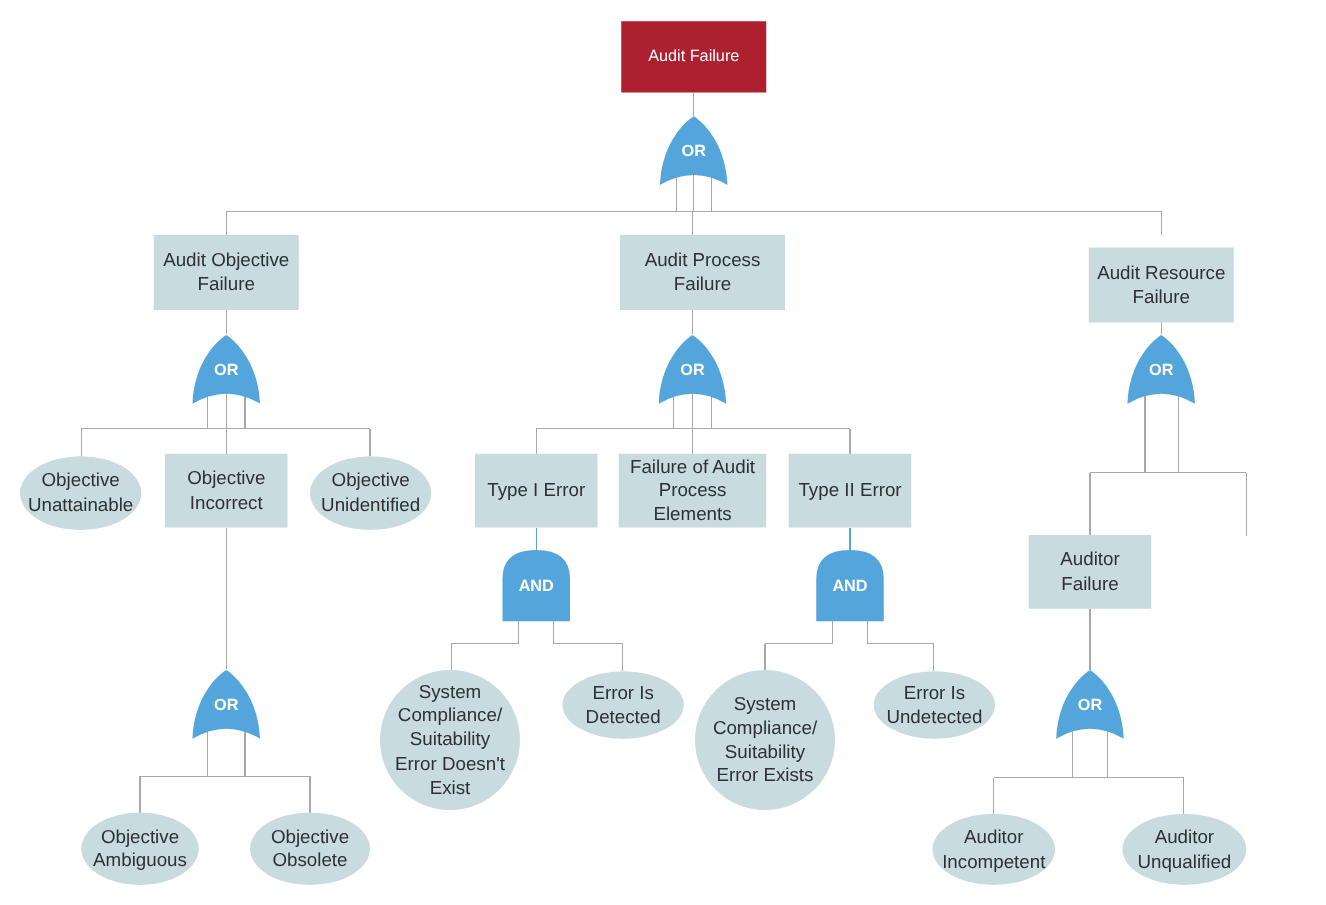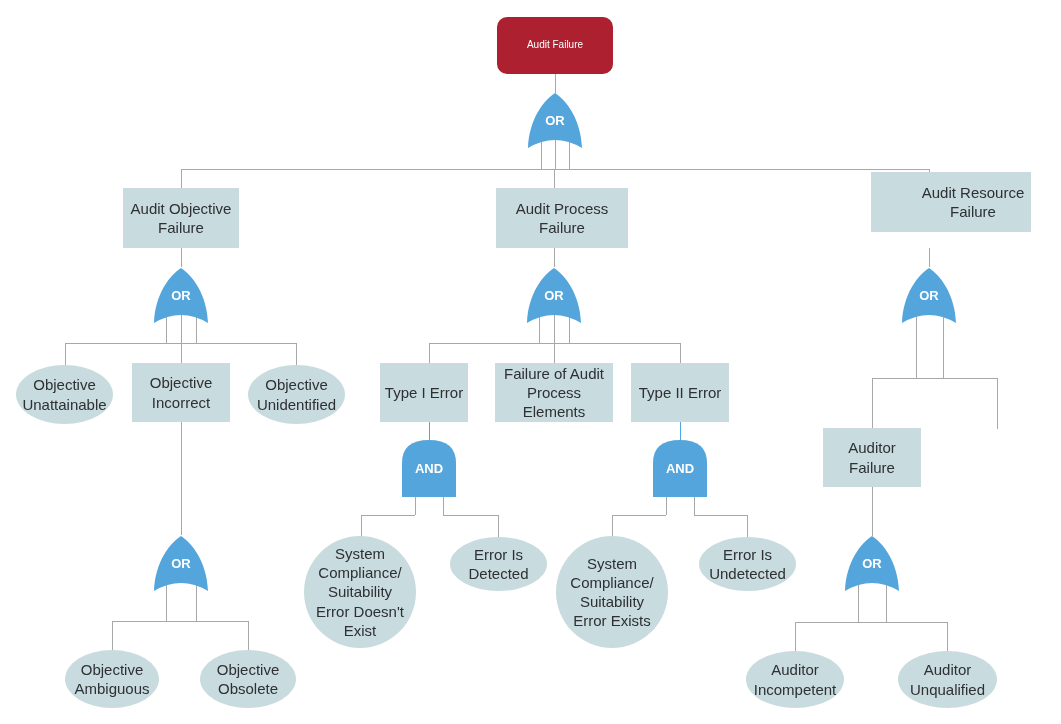--- a/index.html
+++ b/index.html
@@ -24,22 +24,21 @@
     background: var(--event-fill, #C8DBDE);
     color: var(--event-text, #2E3033);
     font-size: 15px;
     line-height: 1.28;
   }
   .node span { white-space: pre-line; }
   .node.ellipse { border-radius: 50%; }
   .node.top-event {
     background: var(--top-event-fill, #AC2030);
     color: var(--top-event-text, #ffffff);
-    font-size: 10px;
-    border-radius: 10px;
+    font-size: 13px;
   }
   .gate { position: absolute; z-index: 2; text-align: right; }
   .gate svg { display: block; width: 100%; height: 100%; }
   .gate path { fill: var(--gate-fill, #54A5DB); }
   .gate .glabel {
     position: absolute;
     left: 0; right: 0; top: 0; bottom: 0;
     display: flex;
     align-items: center;
     justify-content: center;
@@ -120,21 +119,21 @@
   </div>
 
   <div class="node" style="left:123px; top:188px; width:116px; height:60px;">
     <span>Audit Objective
 Failure</span>
   </div>
   <div class="node" style="left:496px; top:188px; width:132px; height:60px;">
     <span>Audit Process
 Failure</span>
   </div>
-  <div class="node" style="left:871px; top:172px; width:116px; height:60px;padding-left:44px;">
+  <div class="node" style="left:871px; top:198px; width:116px; height:60px;">
     <span>Audit Resource
 Failure</span>
   </div>
 
   <div class="node ellipse" style="left:16px; top:365px; width:97px; height:59px;">
     <span>Objective
 Unattainable</span>
   </div>
   <div class="node" style="left:132px; top:363px; width:98px; height:59px;">
     <span>Objective
@@ -146,21 +145,21 @@
   </div>
   <div class="node ellipse" style="left:65px; top:650px; width:94px; height:58px;">
     <span>Objective
 Ambiguous</span>
   </div>
   <div class="node ellipse" style="left:200px; top:650px; width:96px; height:58px;">
     <span>Objective
 Obsolete</span>
   </div>
 
-  <div class="node" style="left:380px; top:363px; width:88px; height:59px;">
+  <div class="node" style="left:380px; top:363px; width:98px; height:59px;">
     <span>Type I Error</span>
   </div>
   <div class="node" style="left:495px; top:363px; width:118px; height:59px;">
     <span>Failure of Audit
 Process Elements</span>
   </div>
   <div class="node" style="left:631px; top:363px; width:98px; height:59px;">
     <span>Type II Error</span>
   </div>
   <div class="node ellipse" style="left:304px; top:536px; width:112px; height:112px;">

